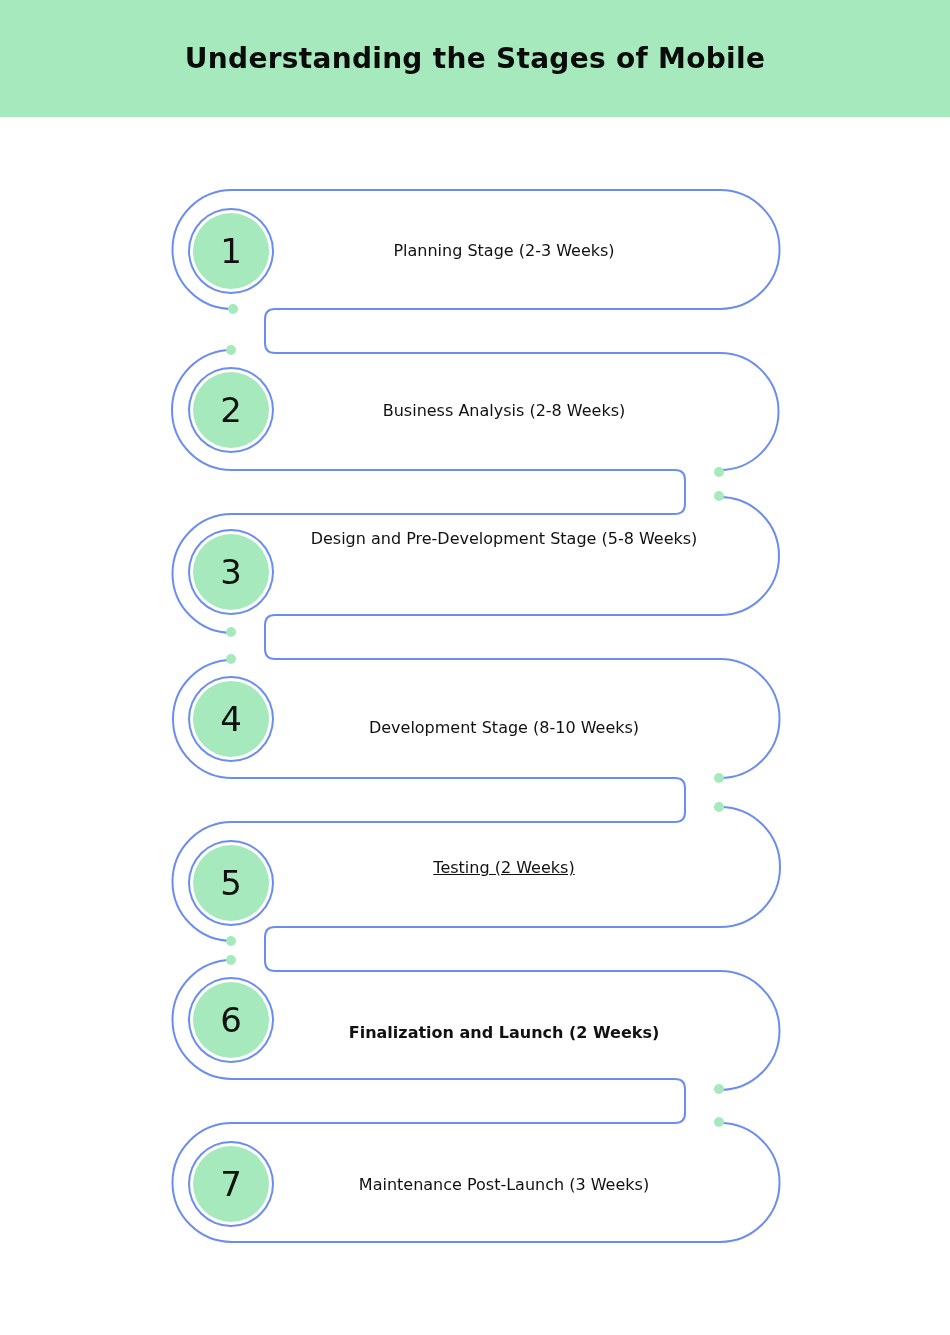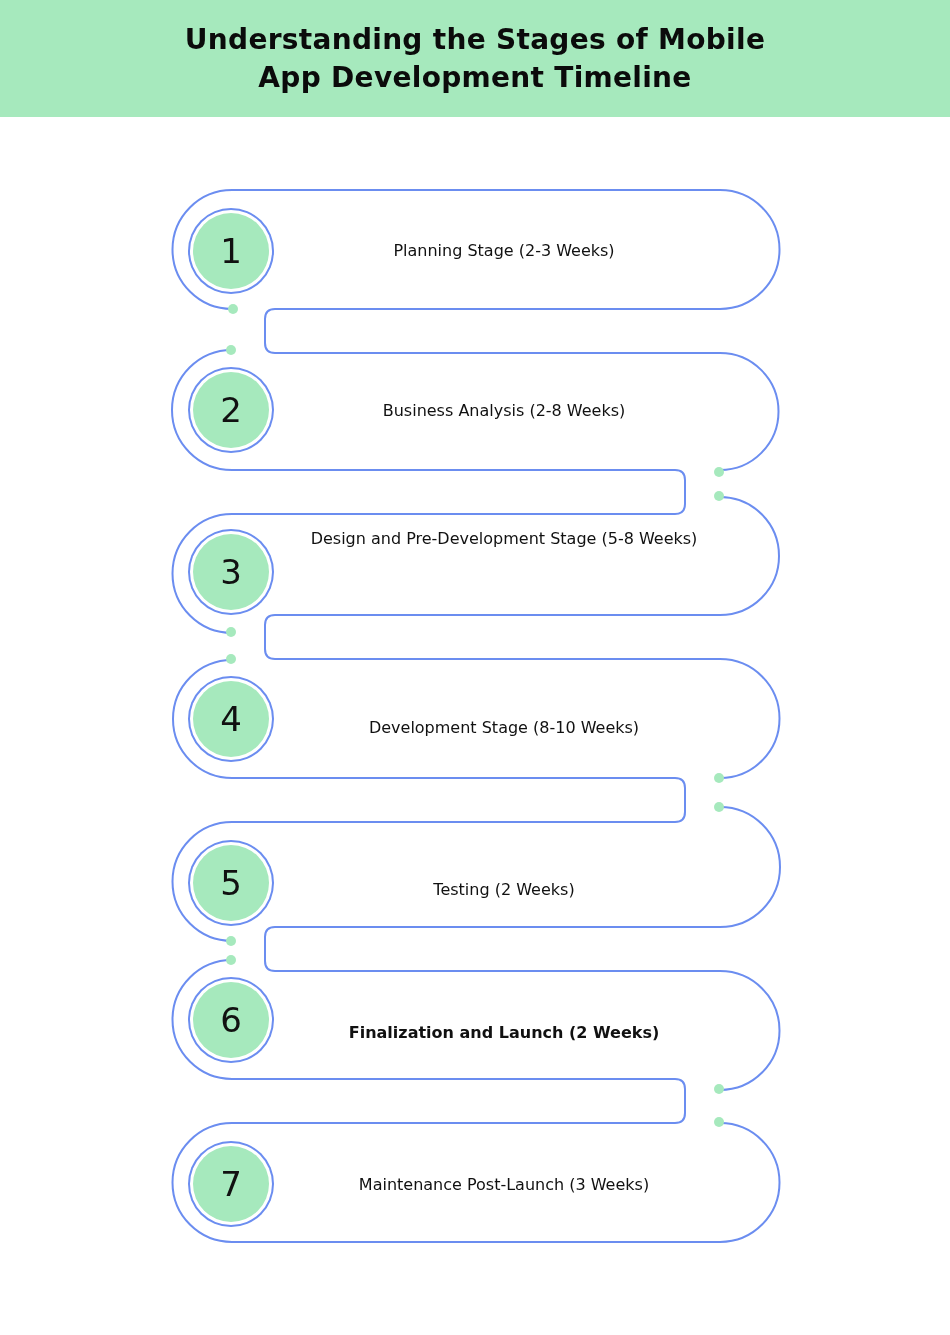--- a/index.html
+++ b/index.html
@@ -15,21 +15,20 @@
          box-shadow:0 0 0 3px #ffffff, 0 0 0 5px #6b8df0; }
   .label { position:absolute; left:290px; width:428px; text-align:center; font-size:16px;
            line-height:37px; color:#111; }
 </style>
 </head>
 <body>
 
 <div class="header">
   <h1>
     <span>Understanding the Stages of Mobile</span><br>
-    <span>App Development Timeline</span>
   </h1>
 </div>
 
 <svg class="track" width="950" height="1335" viewBox="0 0 950 1335" fill="none" stroke="#6b8df0" stroke-width="2">
 
   <path d="M232 309 A59 59 0 0 1 232 190 L720 190 A59.5 59.5 0 0 1 720 309 L275 309 Q265 309 265 319 L265 343 Q265 353 275 353 L720 353 A58.5 58.5 0 0 1 720 470"></path>
 
   <path d="M232 350 A59 59 0 0 0 232 470 L675 470 Q685 470 685 480 L685 504 Q685 514 675 514 L232 514 A59.5 59.5 0 0 0 232 633"></path>
 
   <path d="M720 497 A59 59 0 0 1 720 615 L275 615 Q265 615 265 625 L265 649 Q265 659 275 659 L720 659 A59.5 59.5 0 0 1 720 778"></path>
@@ -62,19 +61,19 @@
 <div class="num" style="left:193px; top:372px;">2</div>
 <div class="label" style="top:392px;">Business Analysis (2-8 Weeks)</div>
 
 <div class="num" style="left:193px; top:534px;">3</div>
 <div class="label" style="top:520px; left:300px; width:408px;">Design and Pre-Development Stage (5-8 Weeks)</div>
 
 <div class="num" style="left:193px; top:681px;">4</div>
 <div class="label" style="top:709px;">Development Stage (8-10 Weeks)</div>
 
 <div class="num" style="left:193px; top:845px;">5</div>
-<div class="label" style="top:871px;">Testing (2 Weeks)</div>
+<div class="label" style="top:849px;text-decoration:underline;">Testing (2 Weeks)</div>
 
 <div class="num" style="left:193px; top:982px;">6</div>
 <div class="label" style="top:1014px;font-weight:bold;">Finalization and Launch (2 Weeks)</div>
 
 <div class="num" style="left:193px; top:1146px;">7</div>
 <div class="label" style="top:1166px;">Maintenance Post-Launch (3 Weeks)</div>
 
 </body></html>

